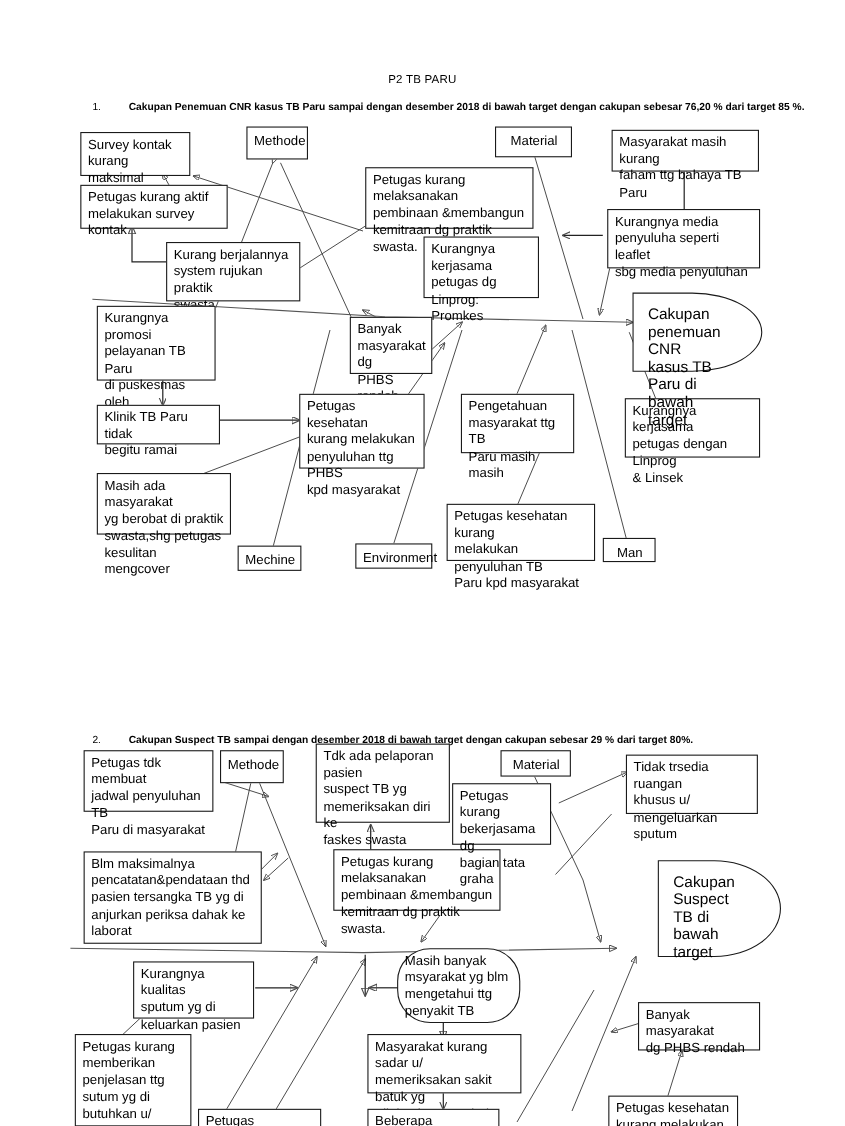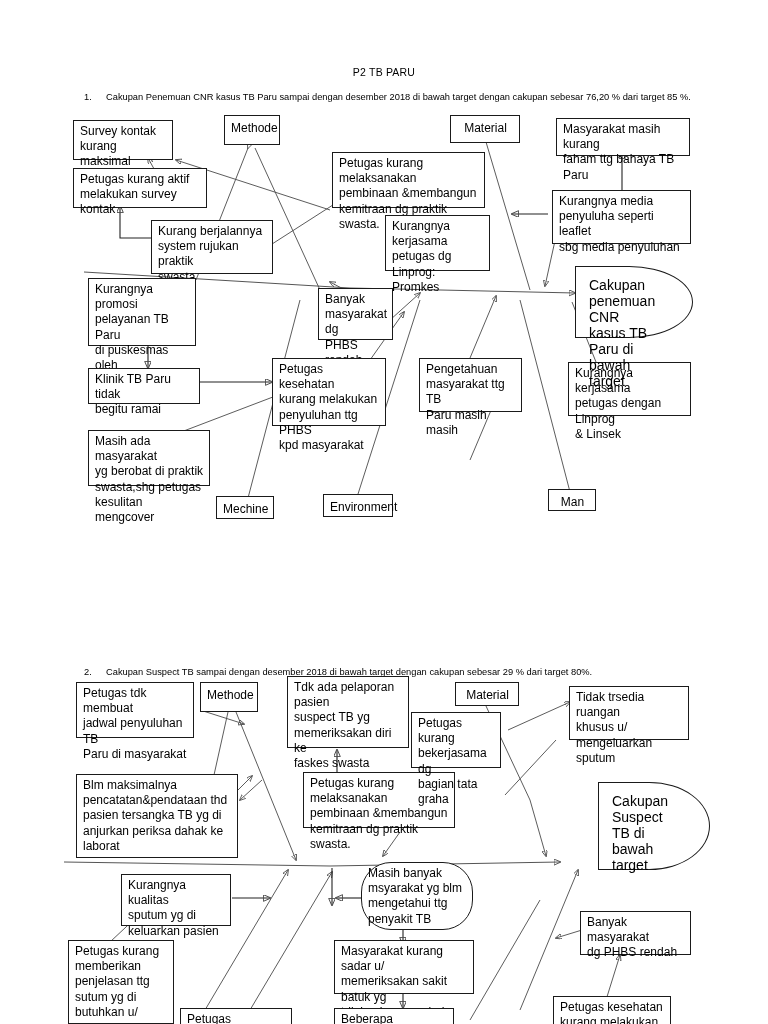--- a/index.html
+++ b/index.html
@@ -36,21 +36,22 @@
     font-size: 9.3px;
     line-height: 15px;
   }
   .para .num {
     position: absolute;
     left: 0;
     top: 0;
   }
   .para .txt {
     display: block;
-    margin-left: 22px;
+    margin-left: 33px;
+    font-weight: bold;
   }
   
   .bx {
     position: absolute;
     border: 1.2px solid #1a1a1a;
     background: #ffffff;
     box-sizing: border-box;
     font-size: 12px;
     line-height: 15.2px;
     padding: 3px 5px 2px 6px;
@@ -185,20 +186,23 @@
   <div class="bx" style="left:318px; top:288px; width:75px; height:52px;">Banyak
 masyarakat dg
 PHBS rendah</div>
   <div class="bx" style="left:272px; top:358px; width:114px; height:68px;">Petugas kesehatan
 kurang melakukan
 penyuluhan ttg PHBS
 kpd masyarakat</div>
   <div class="bx" style="left:419px; top:358px; width:103px; height:54px;">Pengetahuan
 masyarakat ttg TB
 Paru masih masih</div>
+  <div class="bx" style="left:406px; top:458px; width:135px; height:52px;">Petugas kesehatan kurang
+melakukan penyuluhan TB
+Paru kpd masyarakat</div>
   <div class="bx" style="left:556px; top:118px; width:134px; height:38px;">Masyarakat masih kurang
 faham ttg bahaya TB Paru</div>
   <div class="bx" style="left:552px; top:190px; width:139px; height:54px;">Kurangnya media
 penyuluha seperti leaflet
 sbg media penyuluhan</div>
   <div class="bx" style="left:568px; top:362px; width:123px; height:54px;">Kurangnya kerjasama
 petugas dengan Linprog
 &amp; Linsek</div>
 
   <div class="bx cat" style="left:224px; top:115px; width:56px; height:30px;">Methode</div>

